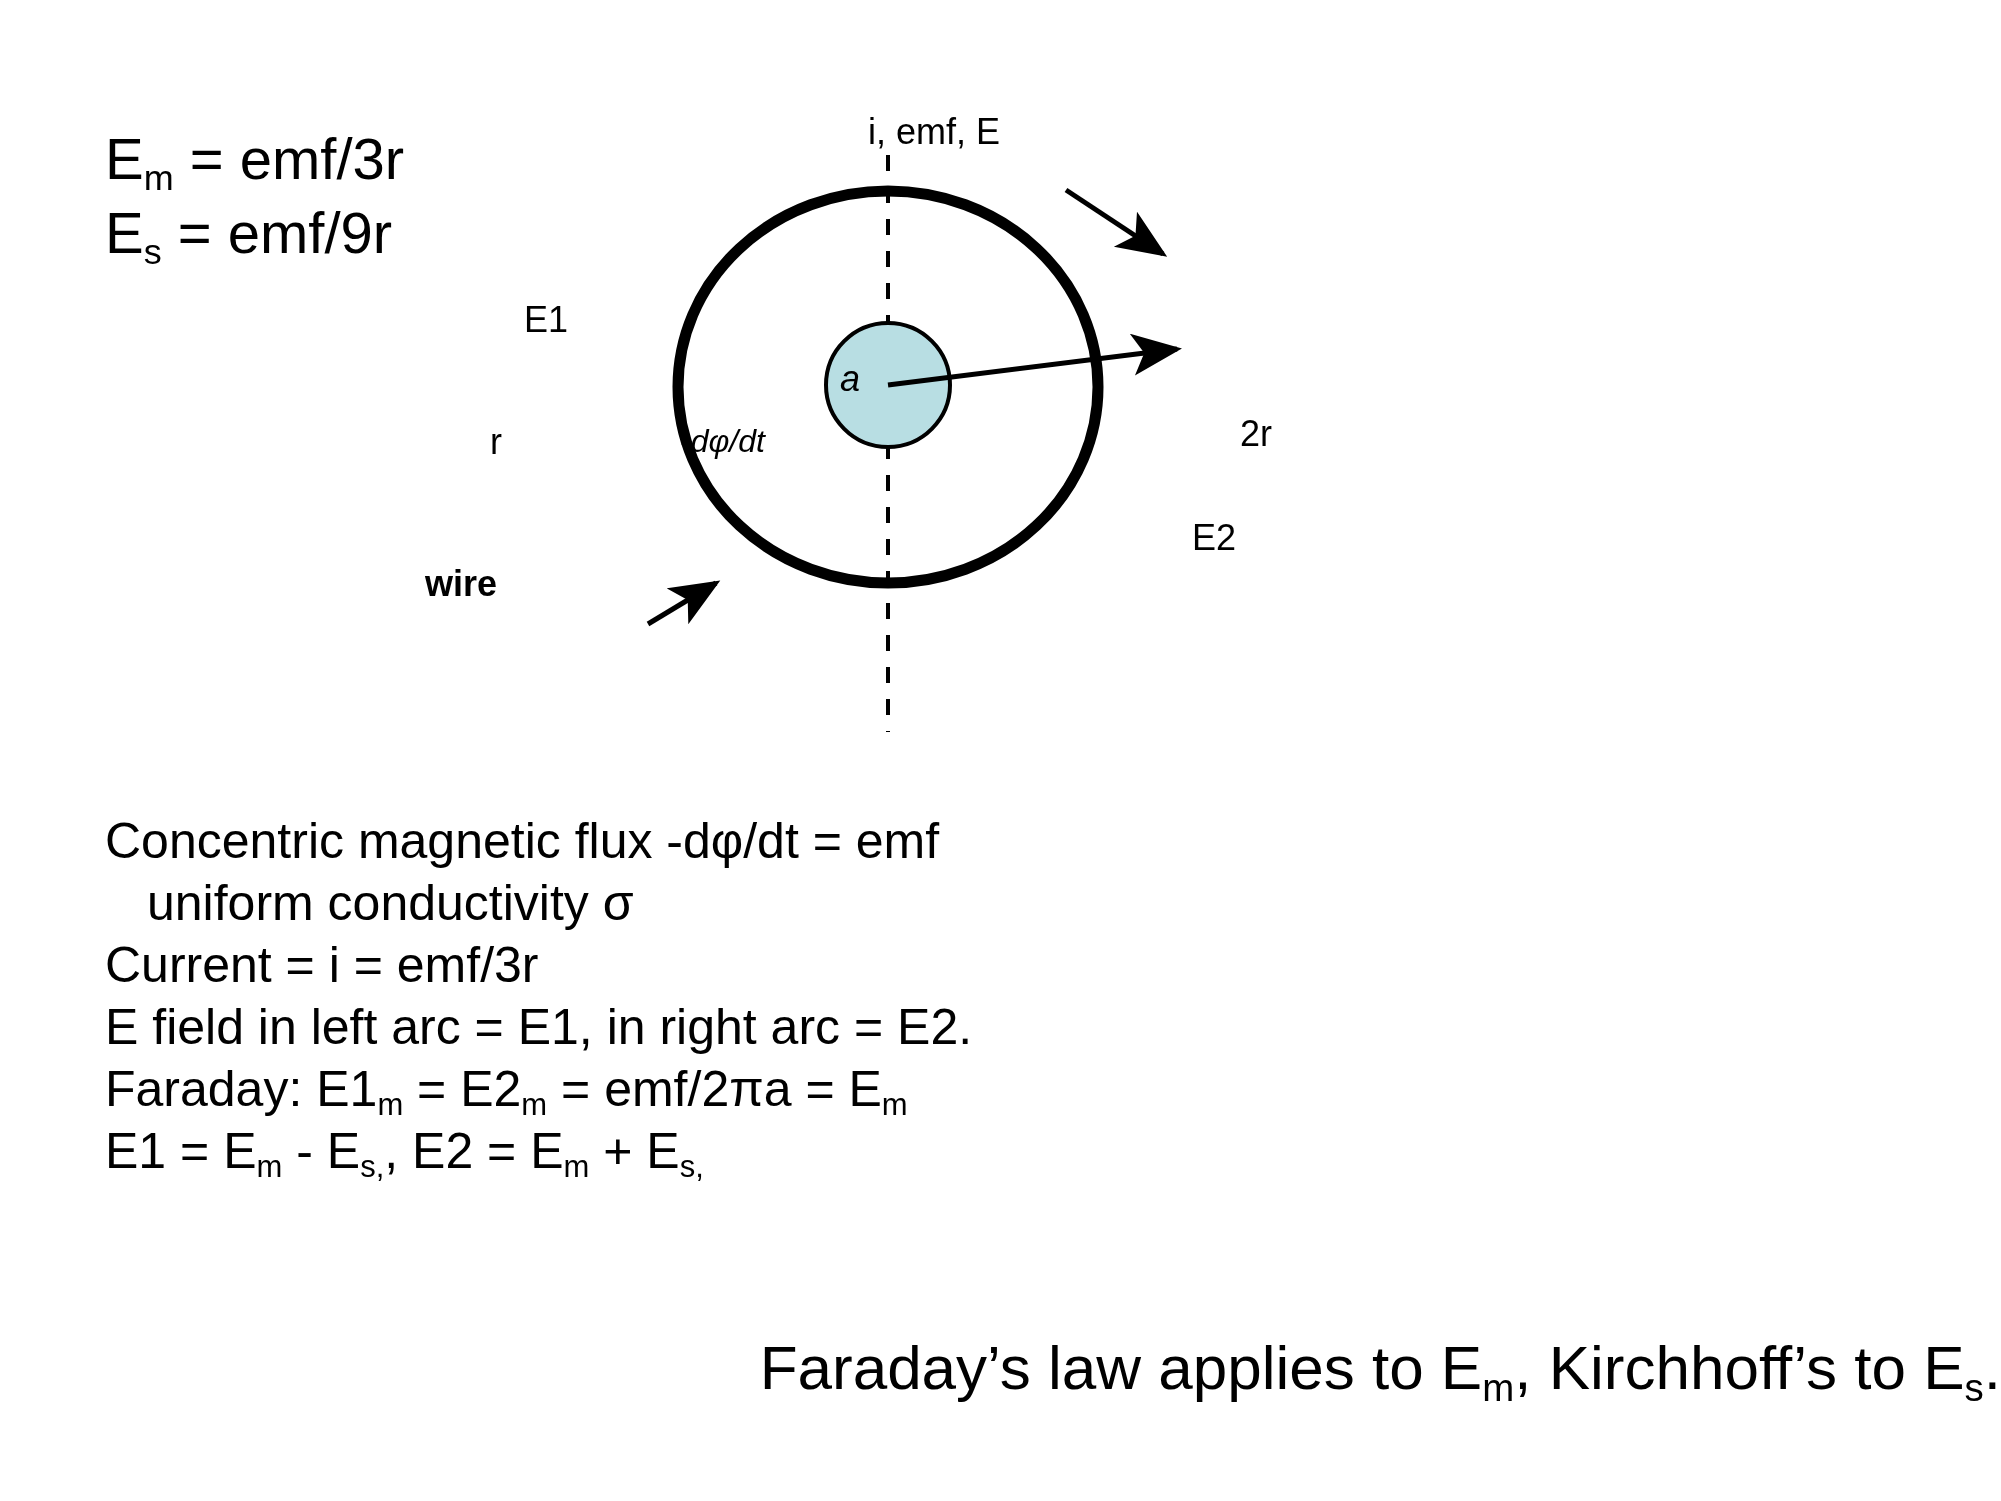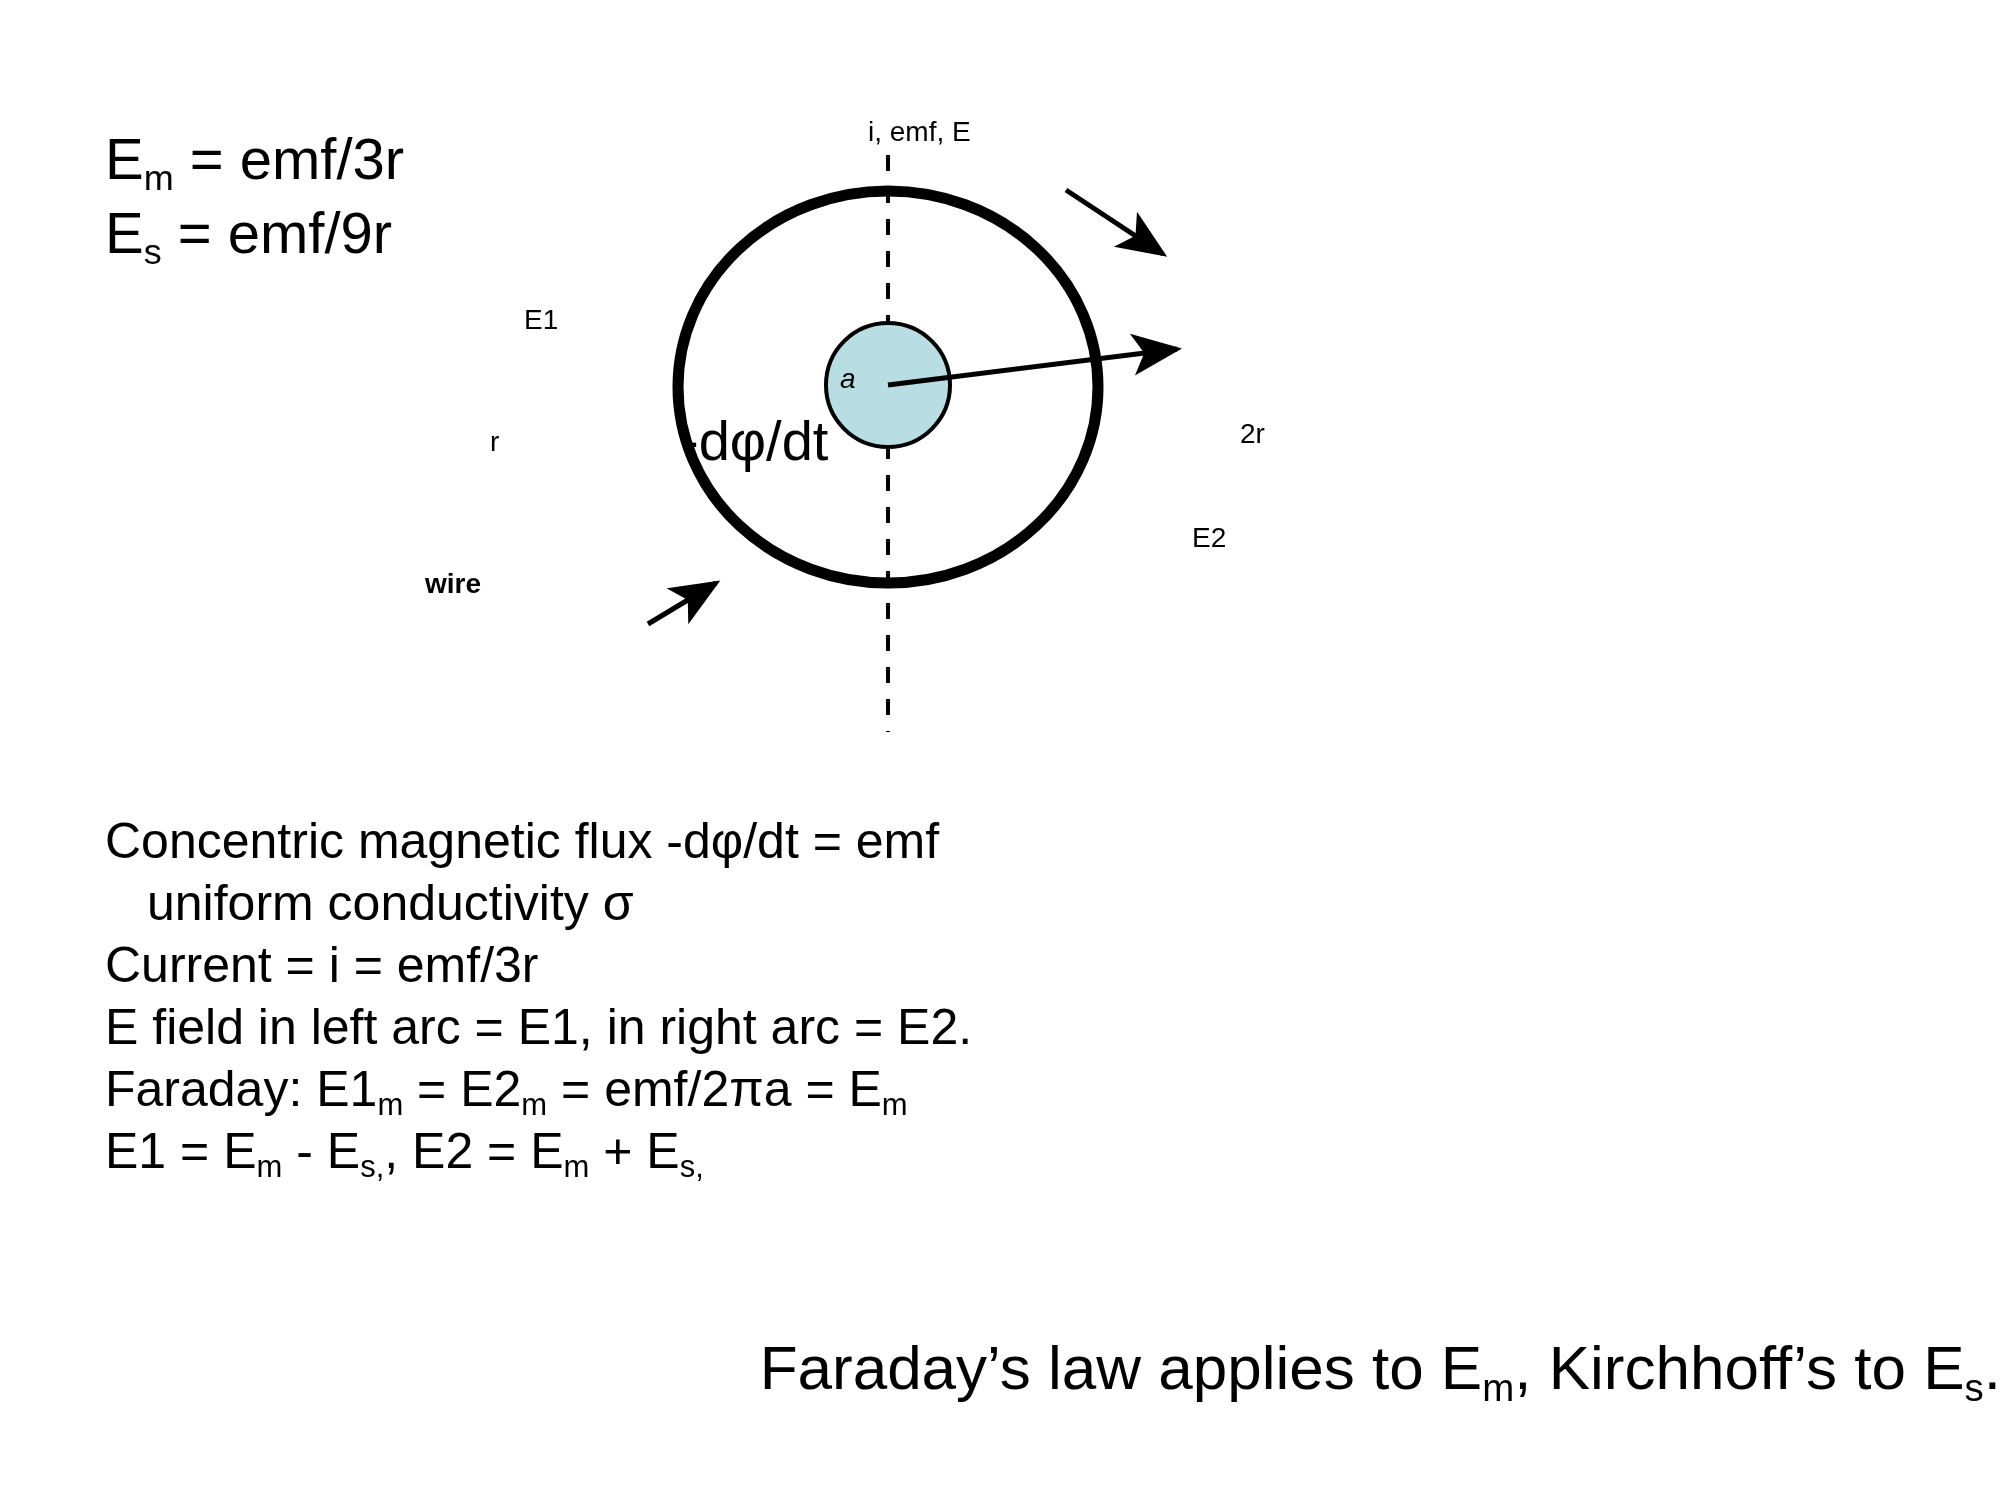--- a/index.html
+++ b/index.html
@@ -49,32 +49,33 @@
     position: absolute;
     left: 480px;
     top: 100px;
     width: 840px;
     height: 660px;
   }
   .diagram svg { display: block; }
 
   .diag-label {
     position: absolute;
-    font-size: 28px;
+    font-size: 36px;
     line-height: 48px;
     white-space: nowrap;
     text-align: center;
   }
   .diag-label.italic { font-style: italic; }
 
   .flux-text {
     position: absolute;
-    font-size: 56px;
+    font-size: 32px;
     line-height: 46px;
     white-space: nowrap;
+    font-style: italic;
   }
 
   
   .body-text {
     position: absolute;
     left: 105px;
     top: 810px;
     width: 1780px;
     font-size: 50px;
     line-height: 62px;

